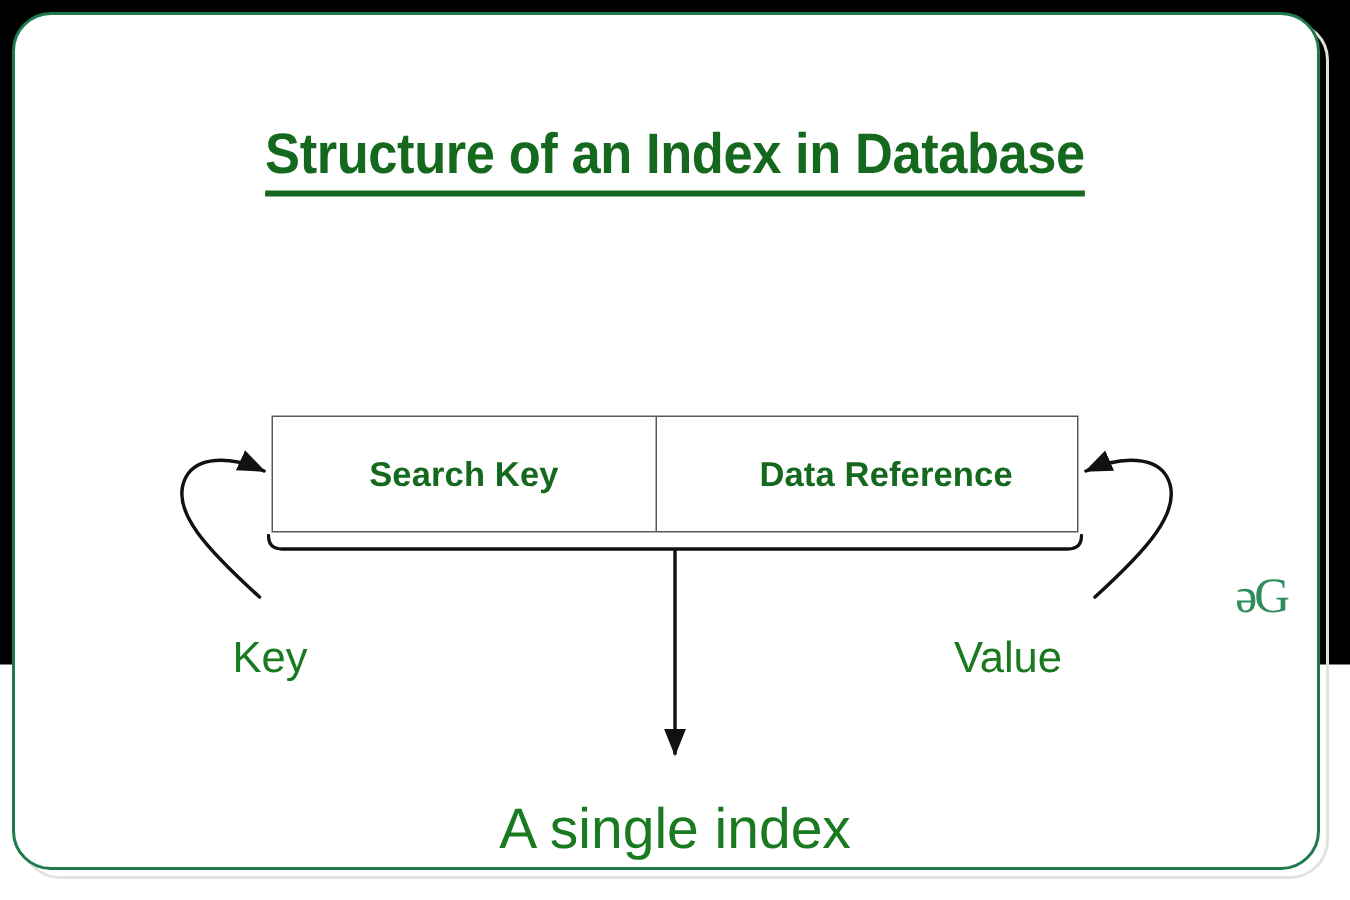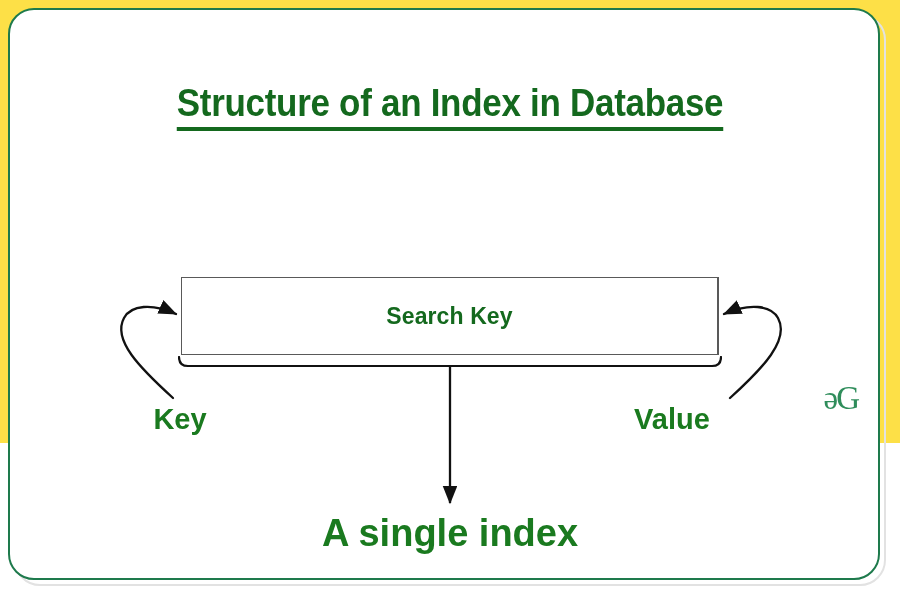--- a/index.html
+++ b/index.html
@@ -11,21 +11,21 @@
     width: 900px;
     height: 600px;
     font-family: "Liberation Sans", sans-serif;
     overflow: hidden;
   }
 
   #slide {
     position: relative;
     width: 900px;
     height: 443px;
-    background: #fde047;
+    background: #000000;
   }
 
   
   .frame-shadow {
     position: absolute;
     left: 14px;
     top: 14px;
     width: 872px;
     height: 572px;
     border: 2px solid #e2e2e2;
@@ -109,23 +109,24 @@
     top: 0;
     width: 900px;
     height: 600px;
     pointer-events: none;
   }
 
   
   .cap {
     position: absolute;
     font-size: 29px;
-    font-weight: bold;
+    font-weight: normal;
     color: #1a7a1f;
     white-space: nowrap;
+    margin-top: 20px;
   }
   .cap-key {
     left: 120px;
     top: 403px;
     width: 120px;
     text-align: center;
   }
   .cap-value {
     left: 610px;
     top: 403px;
@@ -161,20 +162,23 @@
   <div class="frame-shadow"></div>
   <div class="frame-green"></div>
 
   <div class="title">
     <span class="title-inner">Structure of an Index in Database</span>
   </div>
 
   <div class="index-table">
     <div class="cell left">
       <span>Search Key</span>
+    </div>
+    <div class="cell right">
+      <span>Data Reference</span>
     </div>
   </div>
 
   <svg class="brace" viewBox="0 0 544 14" preserveAspectRatio="none">
     <path d="M 1,1 Q 1,10 10,10 L 534,10 Q 543,10 543,1" fill="none" stroke="#111111" stroke-width="2.2" stroke-linecap="round"></path>
   </svg>
 
   <svg class="arrows" viewBox="0 0 900 600">
     <defs>
       <marker id="ah-r" markerWidth="9" markerHeight="9" refX="7.5" refY="3.2" orient="auto" markerUnits="strokeWidth">

